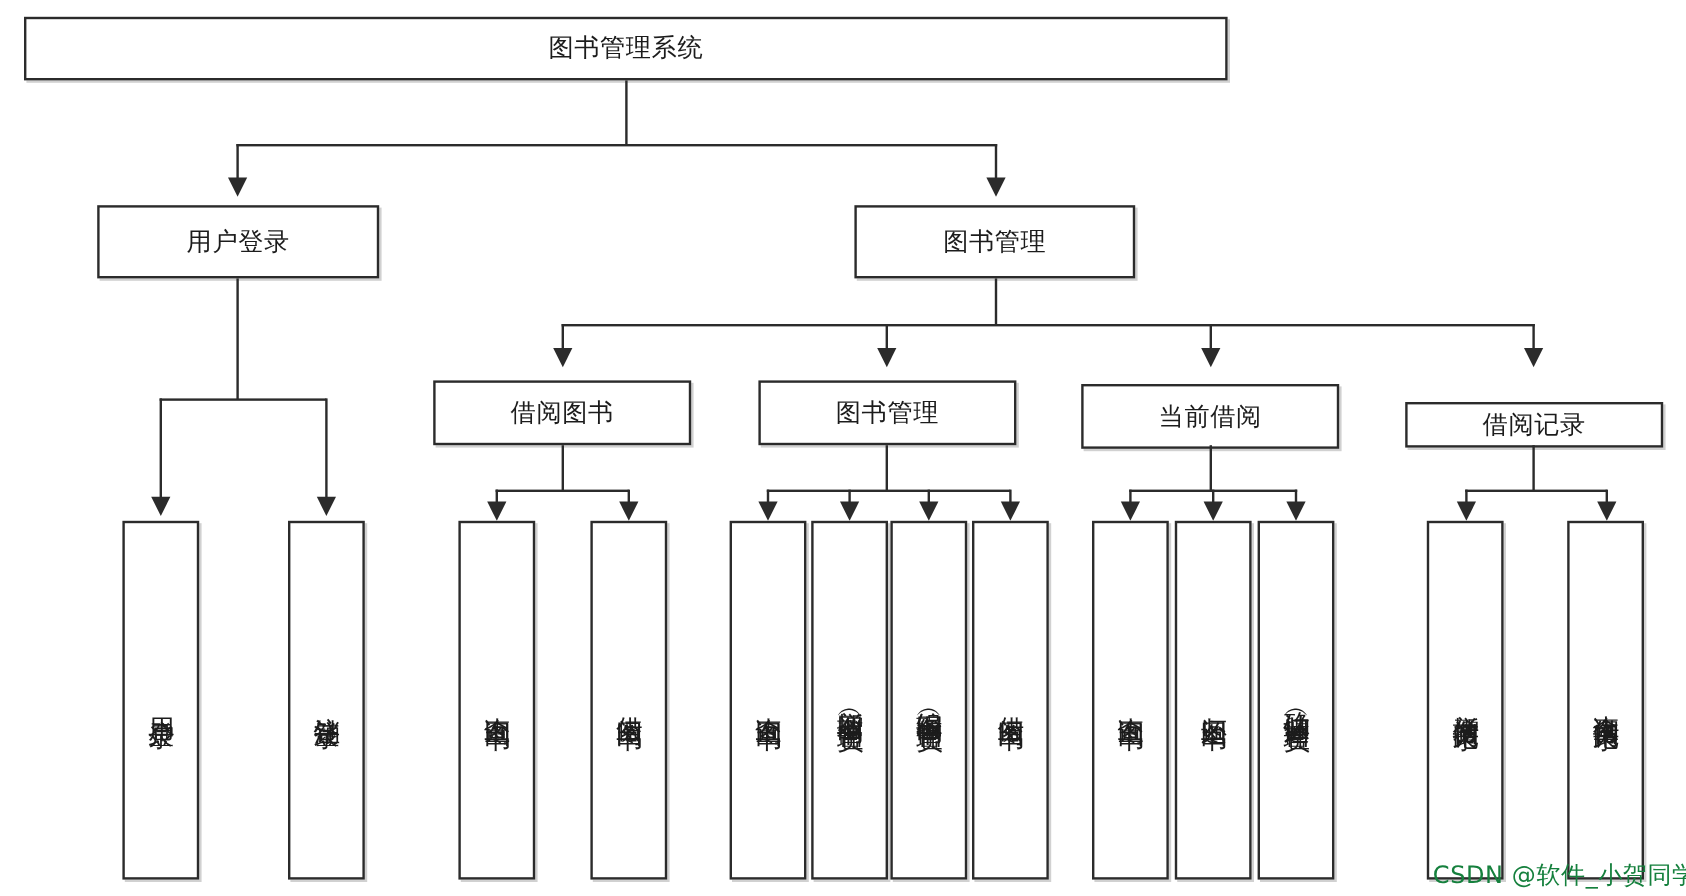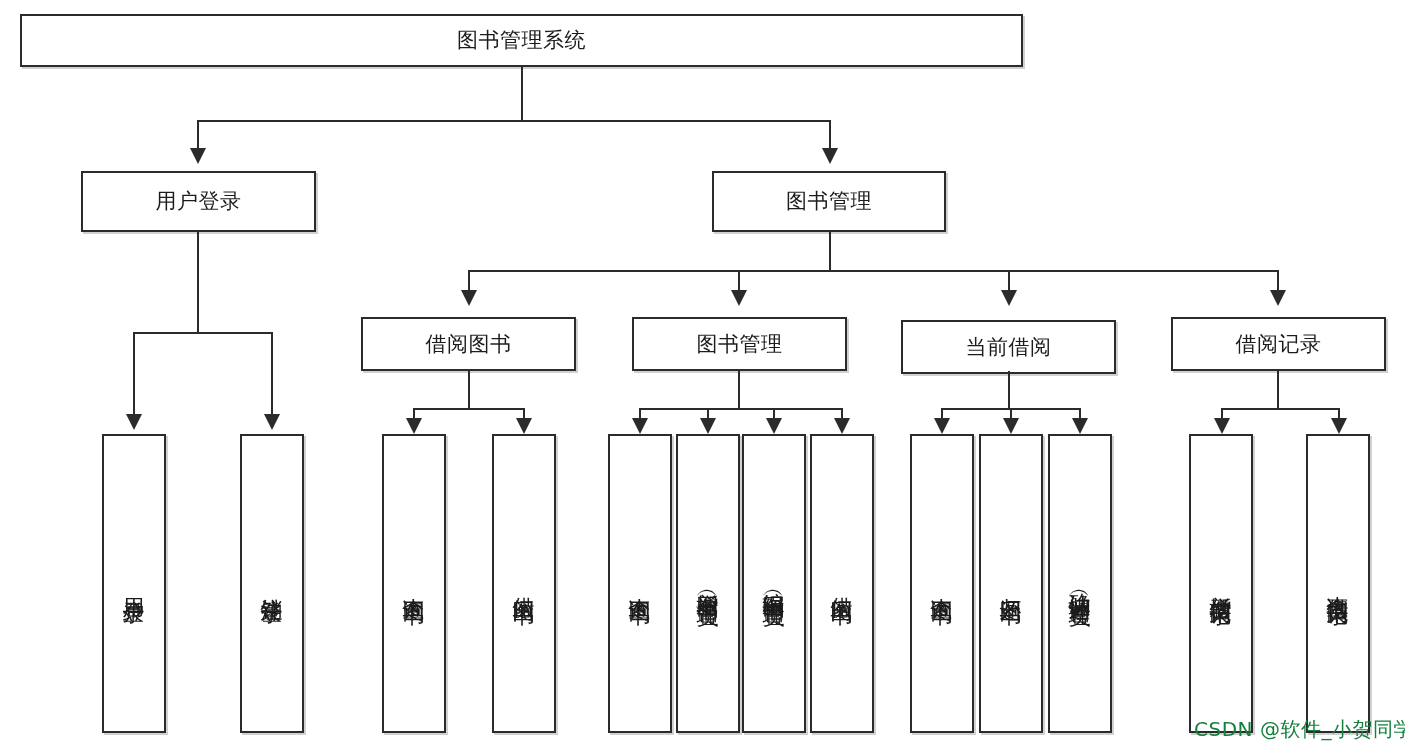--- a/index.html
+++ b/index.html
@@ -123,21 +123,21 @@
 
   <div class="node horiz" style="left:361px;top:317px;width:215px;height:54px;">
     <span>借阅图书</span>
   </div>
   <div class="node horiz" style="left:632px;top:317px;width:215px;height:54px;">
     <span>图书管理</span>
   </div>
   <div class="node horiz" style="left:901px;top:320px;width:215px;height:54px;">
     <span>当前借阅</span>
   </div>
-  <div class="node horiz" style="left:1171px;top:317px;width:215px;height:54px;">
+  <div class="node horiz" style="left:1171px;top:335px;width:215px;height:38px;">
     <span>借阅记录</span>
   </div>
 
   <div class="ln v" style="left:468px;top:371px;height:38px;"></div>
   <div class="ln h" style="left:413px;top:408px;width:111px;"></div>
   <div class="ln v" style="left:413px;top:408px;height:12px;"></div>
   <div class="arrow" style="left:406px;top:418px;"></div>
   <div class="ln v" style="left:523px;top:408px;height:12px;"></div>
   <div class="arrow" style="left:516px;top:418px;"></div>
 

